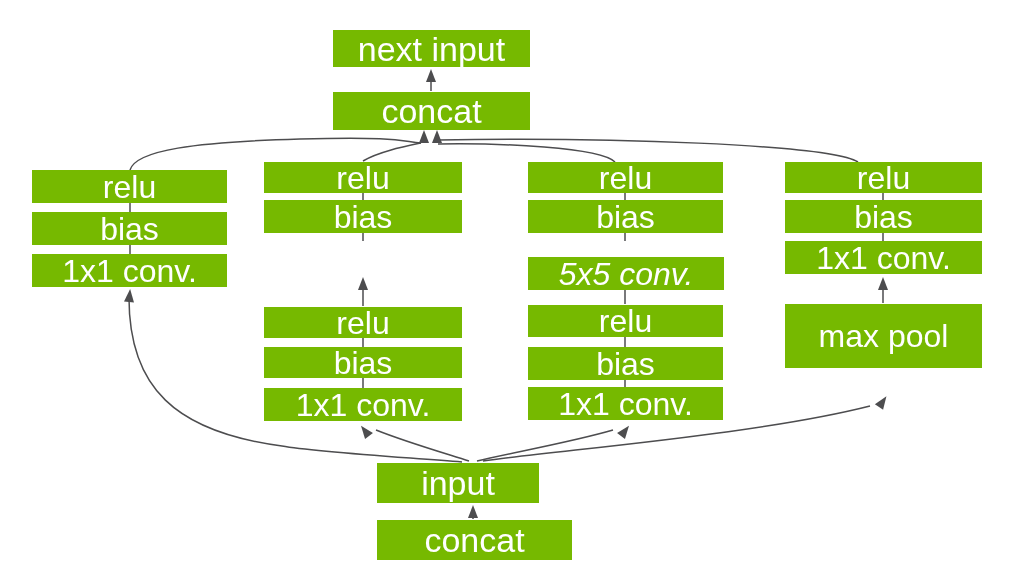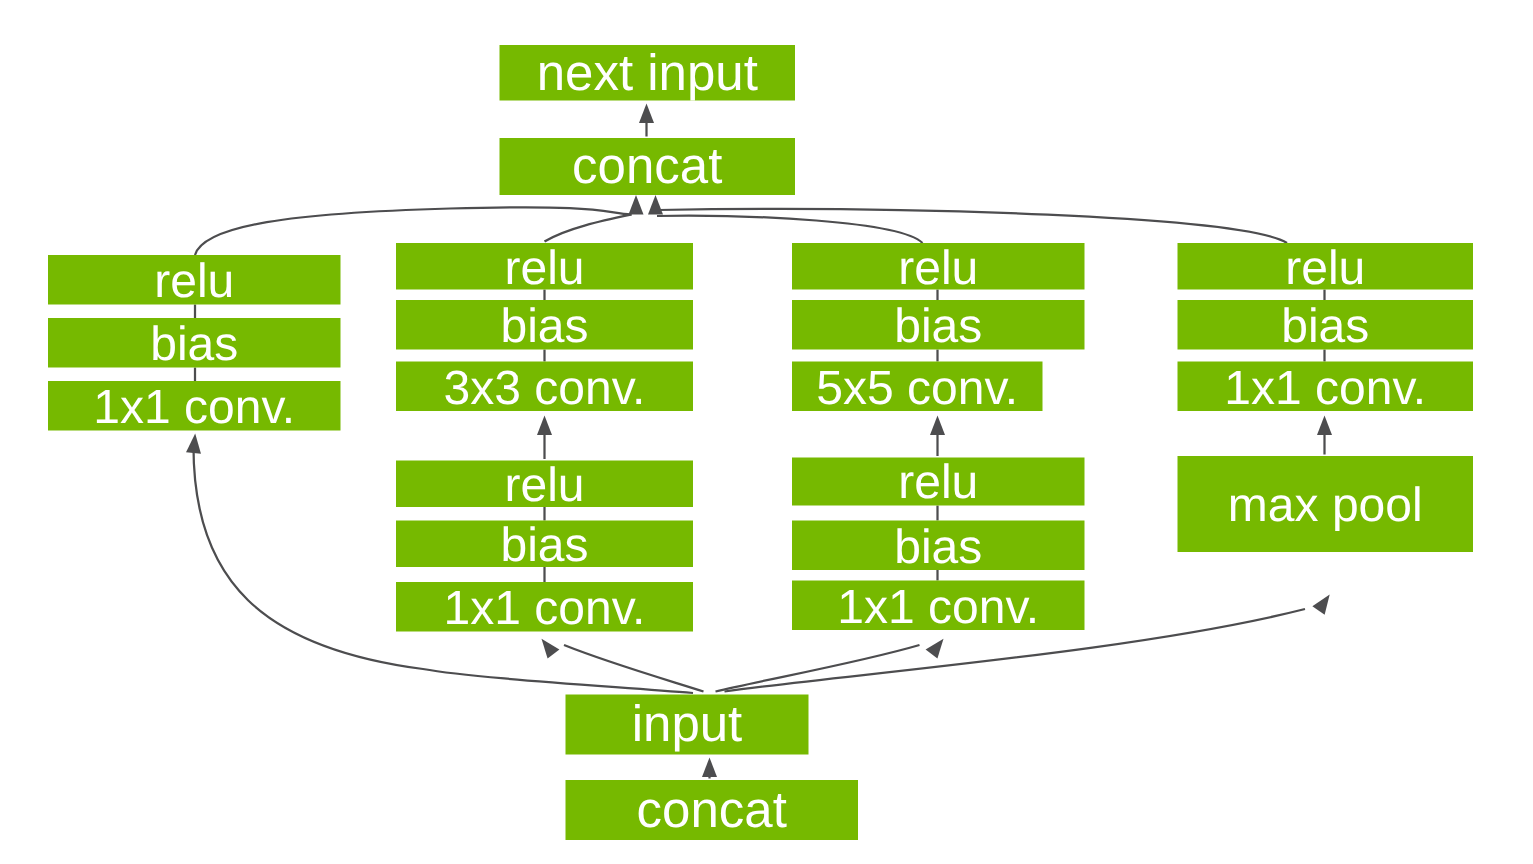--- a/index.html
+++ b/index.html
@@ -89,29 +89,28 @@
 
   <div class="node" style="left:333px;top:30px;width:197px;height:37px;">next input</div>
   <div class="node" style="left:333px;top:92px;width:197px;height:38px;">concat</div>
 
   <div class="node small" style="left:32px;top:170px;width:195px;height:33px;">relu</div>
   <div class="node small" style="left:32px;top:212px;width:195px;height:33px;">bias</div>
   <div class="node small" style="left:32px;top:254px;width:195px;height:33px;">1x1 conv.</div>
 
   <div class="node small" style="left:264px;top:162px;width:198px;height:31px;">relu</div>
   <div class="node small" style="left:264px;top:200px;width:198px;height:33px;">bias</div>
-  <div class="node small" style="left:264px;top:241px;width:198px;height:33px;">3x3 conv.</div>
 
   <div class="node small" style="left:264px;top:307px;width:198px;height:31px;">relu</div>
   <div class="node small" style="left:264px;top:347px;width:198px;height:31px;">bias</div>
   <div class="node small" style="left:264px;top:388px;width:198px;height:33px;">1x1 conv.</div>
 
   <div class="node small" style="left:528px;top:162px;width:195px;height:31px;">relu</div>
   <div class="node small" style="left:528px;top:200px;width:195px;height:33px;">bias</div>
-  <div class="node small" style="left:528px;top:241px;width:167px;height:33px;">5x5 conv.</div>
+  <div class="node small" style="left:528px;top:257px;width:196px;height:33px;font-style:italic;">5x5 conv.</div>
 
   <div class="node small" style="left:528px;top:305px;width:195px;height:32px;">relu</div>
   <div class="node small" style="left:528px;top:347px;width:195px;height:33px;">bias</div>
   <div class="node small" style="left:528px;top:387px;width:195px;height:33px;">1x1 conv.</div>
 
   <div class="node small" style="left:785px;top:162px;width:197px;height:31px;">relu</div>
   <div class="node small" style="left:785px;top:200px;width:197px;height:33px;">bias</div>
   <div class="node small" style="left:785px;top:241px;width:197px;height:33px;">1x1 conv.</div>
   <div class="node small" style="left:785px;top:304px;width:197px;height:64px;">max pool</div>
 

